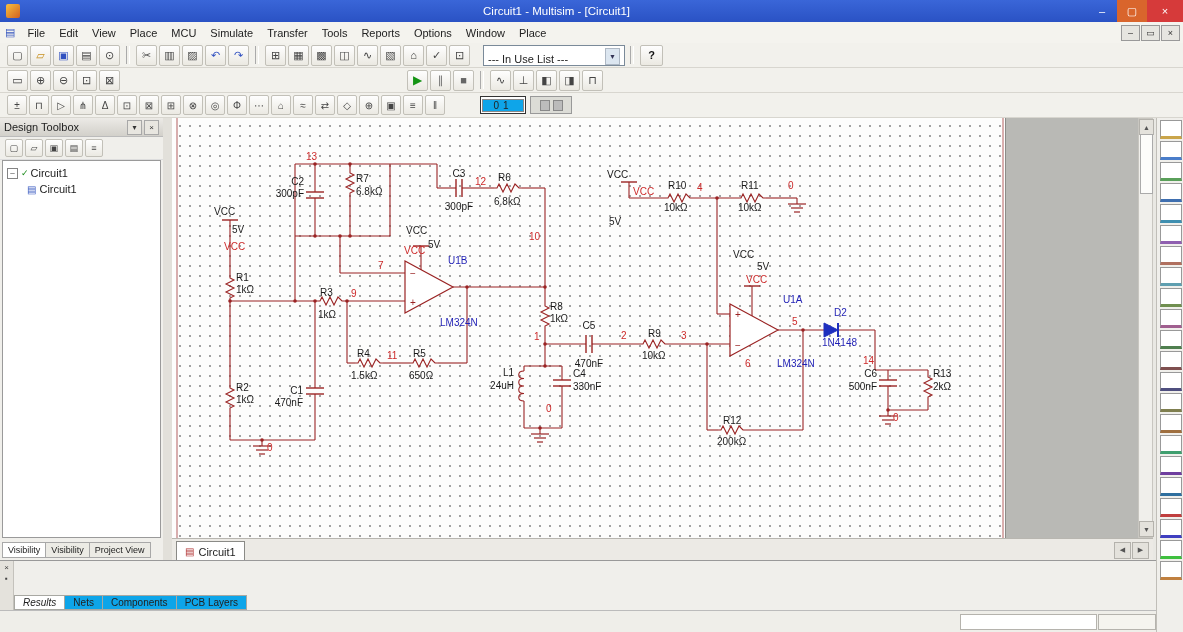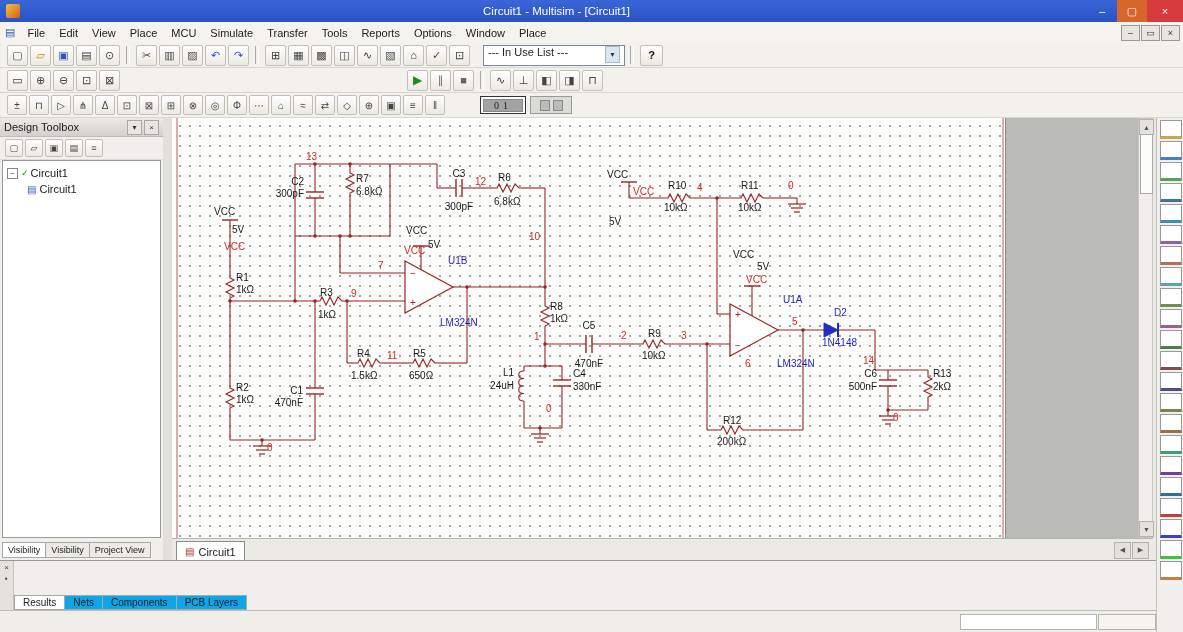--- a/index.html
+++ b/index.html
@@ -27,32 +27,32 @@
   
   .trow{position:absolute;left:0;width:1183px;height:25px;background:#f2f1ec;border-bottom:1px solid #d8d6cf;
         display:flex;align-items:center;padding-left:6px;box-sizing:border-box;}
   #row1{top:43px;} #row2{top:68px;} #row3{top:93px;}
   .tgroup{display:flex;}
   .tbtn{width:19px;height:19px;margin:1px;display:flex;align-items:center;justify-content:center;font-size:11px;
         border:1px solid #c2c0b8;background:linear-gradient(#fefefe,#ebe9e2);border-radius:2px;color:#444;}
   .tbtn.comp{width:18px;height:18px;font-size:10px;}
   .tbtn.small{width:16px;height:16px;font-size:9px;}
   .sep{width:2px;height:18px;border-left:1px solid #aaa;border-right:1px solid #fff;margin:0 5px;}
-  .dropdown{width:132px;height:19px;border:1px solid #7a8a99;background:#fff;display:flex;align-items:flex-start;
+  .dropdown{width:132px;height:19px;border:1px solid #7a8a99;background:#fff;display:flex;align-items:flex-end;
             padding:0 4px;margin-left:12px;justify-content:space-between;gap:16px;}
   .dd-arrow{width:13px;height:15px;background:#dce6f0;border:1px solid #aeb8c4;font-size:7px;display:flex;
             align-items:center;justify-content:center;color:#335;}
   .tbtn.help{font-weight:bold;width:21px;color:#111;}
   .simgroup{display:flex;margin-left:285px;}
   .tbtn.run{color:#149414;font-size:12px;}
   .tbtn.pause,.tbtn.stop{color:#666;}
   .switchbox{width:44px;height:16px;border:1px solid #333;background:#fff;margin-left:34px;display:flex;
              align-items:center;justify-content:center;}
-  .switchbox .sw{font-family:Liberation Serif, serif;font-size:10px;letter-spacing:4px;border:1px solid #888;
-                 padding:0 10px;background:#a3a3a3;}
+  .switchbox .sw{font-family:Liberation Sans, sans-serif;font-size:10px;letter-spacing:4px;border:1px solid #888;
+                 padding:0 10px;background:#0ea5e9;}
   .switchbox2{width:40px;height:16px;border:1px solid #999;background:#dcdcd6;margin-left:4px;display:flex;
               align-items:center;justify-content:center;gap:3px;}
   .swbar{width:8px;height:9px;background:#bbb;border:1px solid #888;}
 
   
   .main{position:absolute;left:0;top:118px;width:1034px;height:442px;background:#dcdcd6;}
   
   .dtb{position:absolute;left:0;top:0;width:163px;height:442px;background:#f0efeb;border-right:1px solid #aaa;}
   .dtb-head{height:18px;background:linear-gradient(#eceae6,#d2d0ca);border-bottom:1px solid #bbb;display:flex;
             align-items:center;padding:0 4px;}
@@ -106,21 +106,21 @@
 
   
   .ssv{position:absolute;left:0;top:560px;width:1156px;height:50px;background:#f0efeb;border-top:1px solid #999;}
   .ssv-strip{position:absolute;left:0;top:0;width:13px;height:50px;background:#e4e2dc;border-right:1px solid #c4c2bc;
              display:flex;flex-direction:column;align-items:center;}
   .strip-ico{font-size:8px;color:#444;margin-top:2px;}
   .ssv-body{position:absolute;left:14px;top:1px;right:2px;height:31px;background:#fff;border:1px solid #c8c6c0;}
   .ssv-text{padding:5px 0 0 8px;color:#222;}
   .ssv-tabs{position:absolute;left:14px;bottom:1px;display:flex;}
   .ssv-tab{font-size:10px;padding:1px 8px;border:1px solid #a8a8a2;background:#0ea5e9;margin-right:-1px;}
-  .ssv-tab.active{background:#fff;}
+  .ssv-tab.active{background:#fff;font-style:italic;}
 
   
   .statusbar{position:absolute;left:0;top:610px;width:1156px;height:22px;background:#efeee9;border-top:1px solid #bbb;}
   .sb-box{position:absolute;top:3px;height:14px;border:1px solid #b5b3ad;}
   .sb-box.b1{left:960px;width:135px;background:#fff;}
   .sb-box.b2{left:1098px;width:56px;background:#f5f4ef;}
 
   .watermark{position:absolute;left:930px;top:556px;z-index:99;font-size:36px;font-weight:bold;color:#909090;
              opacity:.85;text-shadow:0 1px 2px rgba(255,255,255,.9);pointer-events:none;white-space:nowrap;}
 </style>

